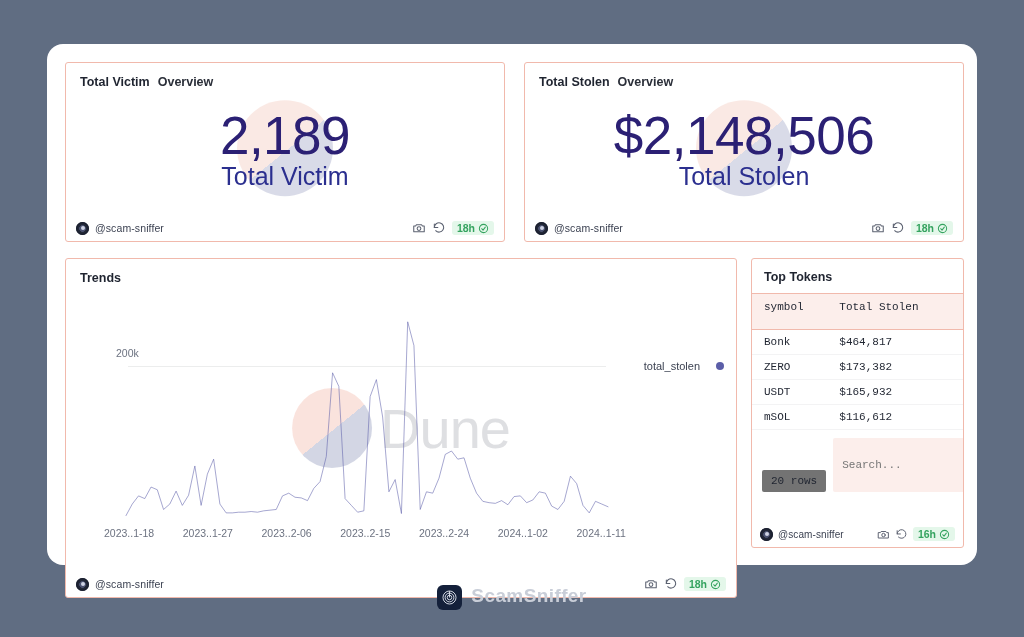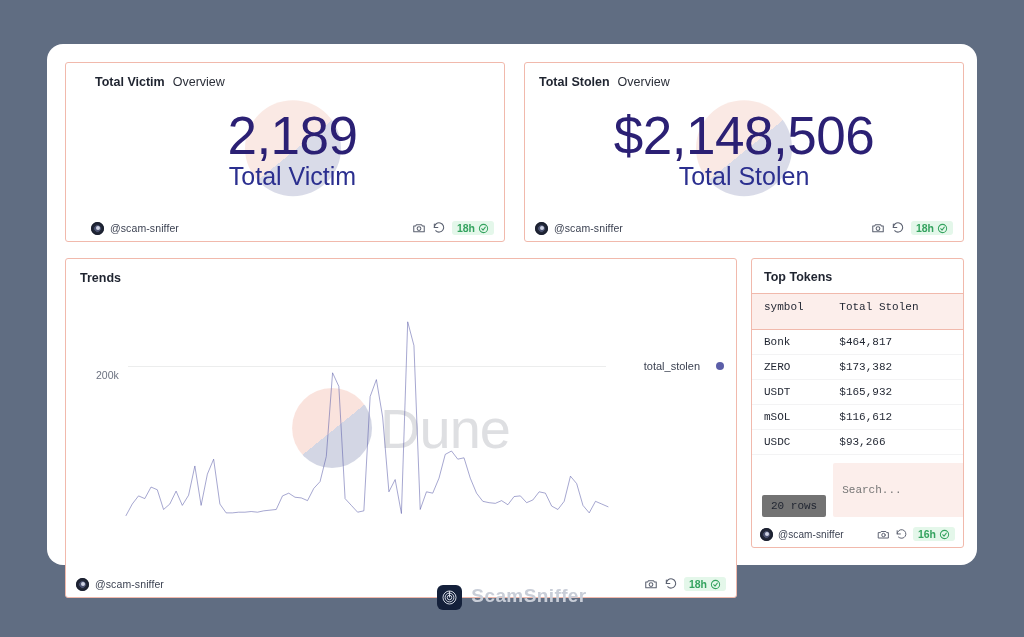--- a/index.html
+++ b/index.html
@@ -34,21 +34,21 @@
   .card-title {
     padding: 12px 14px 0 14px;
     font-size: 12.5px;
     color: #1f2430;
     display: flex;
     align-items: baseline;
     gap: 8px;
     white-space: nowrap;
   }
   .card-title .t-main { font-weight: bold; }
-  .card-title .t-sub  { font-weight: normal; color: #2b2f39; }
+  .card-title .t-sub  { font-weight: bold; color: #2b2f39; }
 
   .card-body { flex: 1 1 auto; position: relative; overflow: hidden; }
 
   .card-foot {
     height: 26px;
     display: flex;
     align-items: center;
     padding: 0 10px 0 10px;
     gap: 6px;
     font-size: 10.5px;
@@ -77,21 +77,21 @@
 
   .fresh {
     display: inline-flex; align-items: center; gap: 3px;
     background: #e4f7ea; color: #35a35f;
     border-radius: 3px; padding: 1px 5px;
     font-size: 10.5px; font-weight: bold;
   }
   .fresh .chk { width: 11px; height: 11px; }
 
   
-  #card-total-victim { left: 18px;  top: 18px;  width: 440px; height: 180px; padding-left: 15px; }
+  #card-total-victim { left: 18px;  top: 18px;  width: 440px; height: 180px; }
   #card-total-stolen { left: 477px; top: 18px;  width: 440px; height: 180px; }
 
   .counter-wrap {
     height: 100%;
     display: flex; flex-direction: column;
     align-items: center; justify-content: center;
     position: relative;
     padding-bottom: 4px;
   }
   .watermark {
@@ -296,26 +296,35 @@
     <div class="card-title">
       <span class="t-main">Trends</span>
     </div>
     <div class="card-body">
       <div class="chart-area">
         <div class="watermark-dune">
           <span class="dune-dot"></span>
           <span class="dune-word">Dune</span>
         </div>
         <div class="gridline" style="top: 81px;"></div>
-        <div class="y-label" style="top: 84px;">200k</div>
+        <div class="y-label" style="top: 62px; margin-left: 20px;">200k</div>
         <div class="plot">
           <svg id="chart-svg" viewBox="0 0 100 100" preserveAspectRatio="none">
             <path id="chart-path" fill="none" stroke="#5b5ea8" stroke-width="0.55" vector-effect="non-scaling-stroke" stroke-linejoin="round" stroke-linecap="round" d="M0.000,98.333 L1.299,92.667 L2.597,88.667 L3.896,90.000 L5.195,84.333 L6.494,85.667 L7.792,95.333 L9.091,92.667 L10.390,86.333 L11.688,93.333 L12.987,88.333 L14.286,74.000 L15.584,93.333 L16.883,78.000 L18.182,70.667 L19.481,92.667 L20.779,97.000 L22.078,97.000 L23.377,96.667 L24.675,96.667 L25.974,96.333 L27.273,96.667 L28.571,96.000 L29.870,95.667 L31.169,95.333 L32.468,88.667 L33.766,87.333 L35.065,89.333 L36.364,89.667 L37.662,91.000 L38.961,85.000 L40.260,81.667 L41.558,69.333 L42.857,28.333 L44.156,35.000 L45.455,90.000 L46.753,93.333 L48.052,96.667 L49.351,96.000 L50.649,40.000 L51.948,31.667 L53.247,50.000 L54.545,86.667 L55.844,80.667 L57.143,97.333 L58.442,3.333 L59.740,15.000 L61.039,95.333 L62.338,86.667 L63.636,87.333 L64.935,80.000 L66.234,68.333 L67.532,66.667 L68.831,70.667 L70.130,70.000 L71.429,80.000 L72.727,87.333 L74.026,91.333 L75.325,92.000 L76.623,92.333 L77.922,91.000 L79.221,93.000 L80.519,89.000 L81.818,88.667 L83.117,92.000 L84.416,90.667 L85.714,86.667 L87.013,87.333 L88.312,93.667 L89.610,95.333 L90.909,91.333 L92.208,79.000 L93.506,82.667 L94.805,93.333 L96.104,97.000 L97.403,91.333 L98.701,92.667 L100.000,94.000"></path>
           </svg>
         </div>
+        <div class="x-axis" id="x-axis">
+            <span>2023..1-18</span>
+            <span>2023..1-27</span>
+            <span>2023..2-06</span>
+            <span>2023..2-15</span>
+            <span>2023..2-24</span>
+            <span>2024..1-02</span>
+            <span>2024..1-11</span>
+          </div>
         <div class="legend" style="top: 75px;">
           <span>total_stolen</span>
           <span class="legend-swatch"></span>
         </div>
       </div>
     </div>
     <div class="card-foot">
       <span class="avatar"></span>
       <span class="handle">@scam-sniffer</span>
       <span class="foot-spacer"></span>
@@ -361,24 +370,20 @@
               <td class="col-value">$173,382</td>
             </tr>
             <tr>
               <td>USDT</td>
               <td class="col-value">$165,932</td>
             </tr>
             <tr>
               <td>mSOL</td>
               <td class="col-value">$116,612</td>
             </tr>
-            <tr>
-              <td>USDC</td>
-              <td class="col-value">$93,266</td>
-            </tr>
           </tbody>
       </table>
       <div class="tok-controls">
         <span class="rows-chip">20 rows</span>
         <input class="search-box" type="text" placeholder="Search..." style="">
       </div>
     </div>
     <div class="card-foot">
       <span class="avatar"></span>
       <span class="handle">@scam-sniffer</span>

